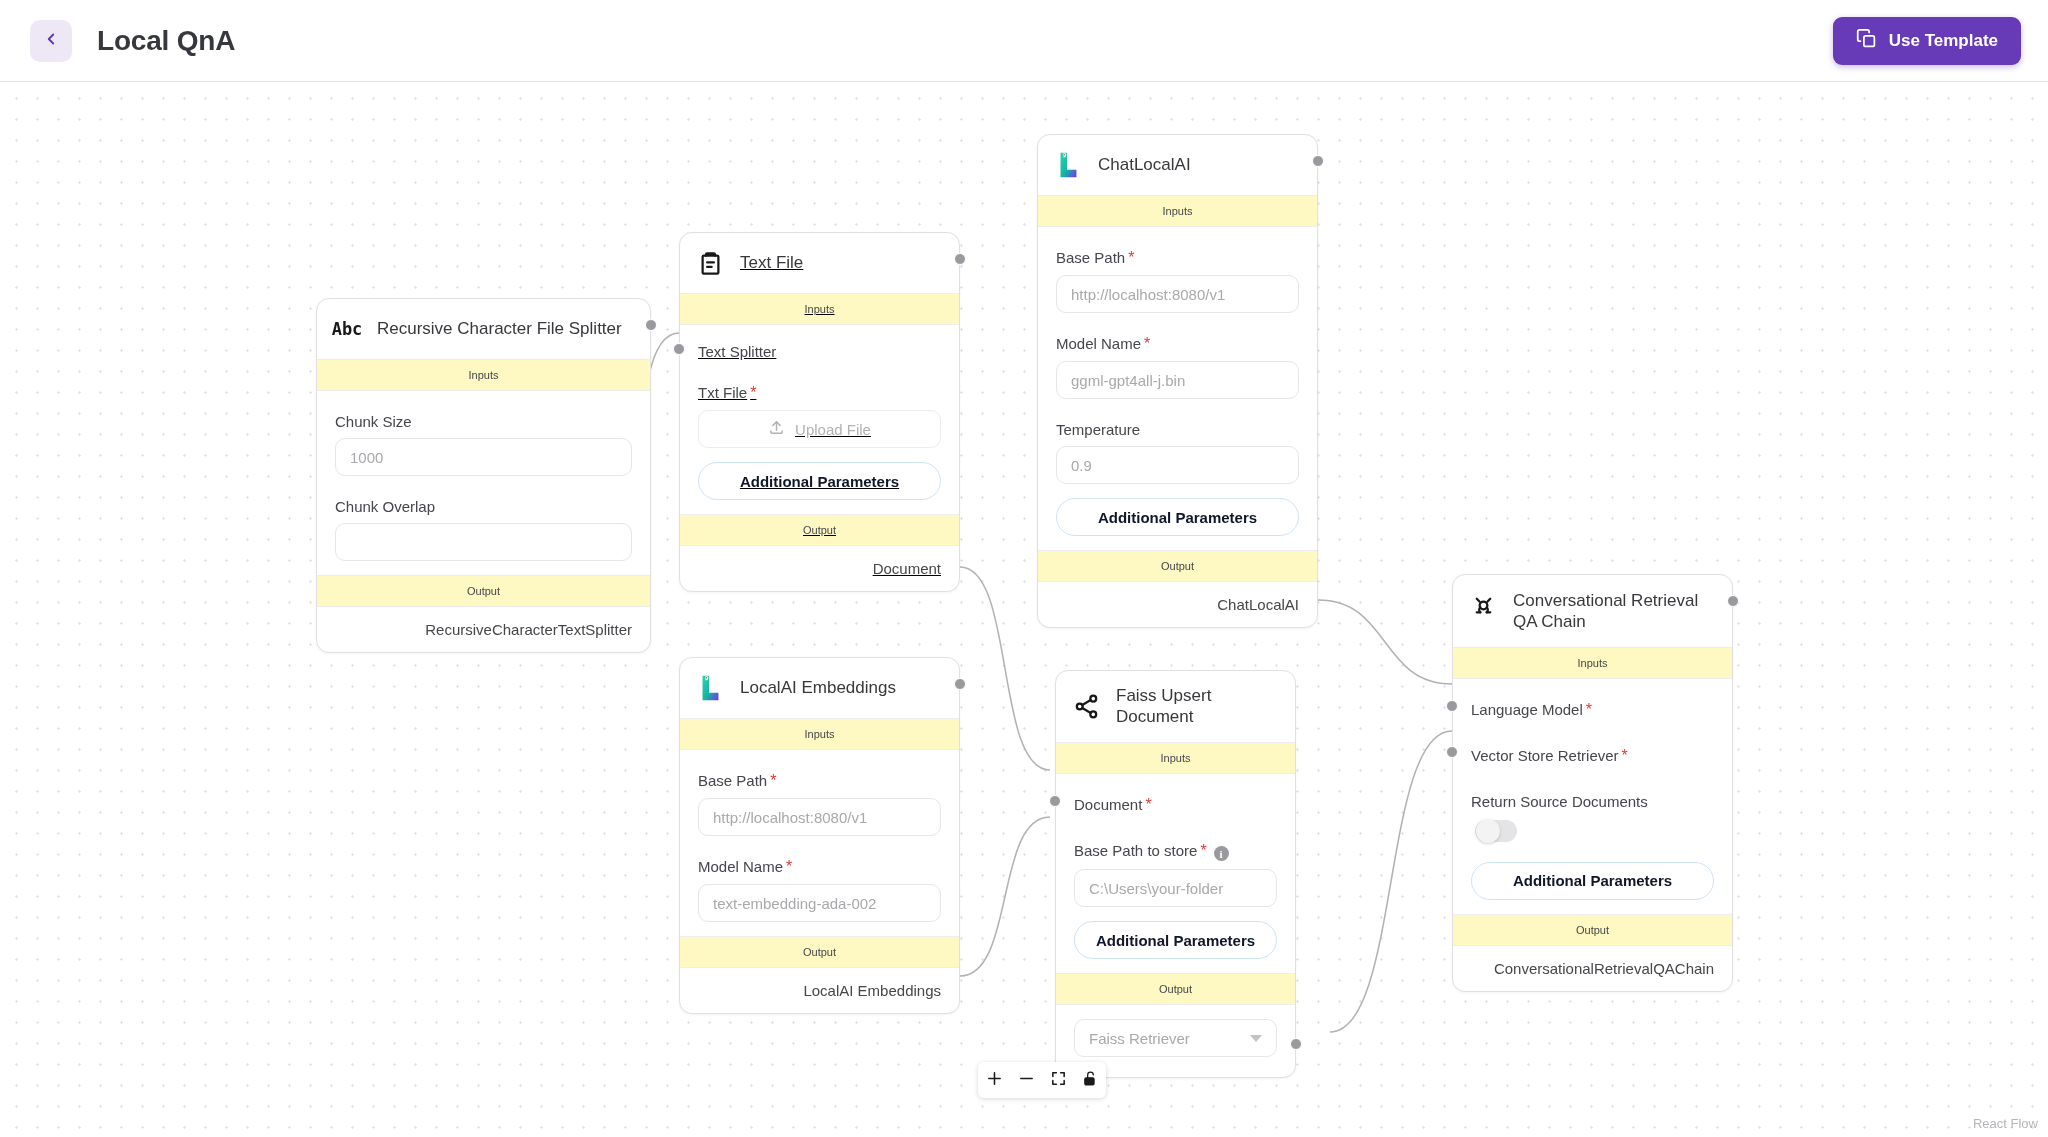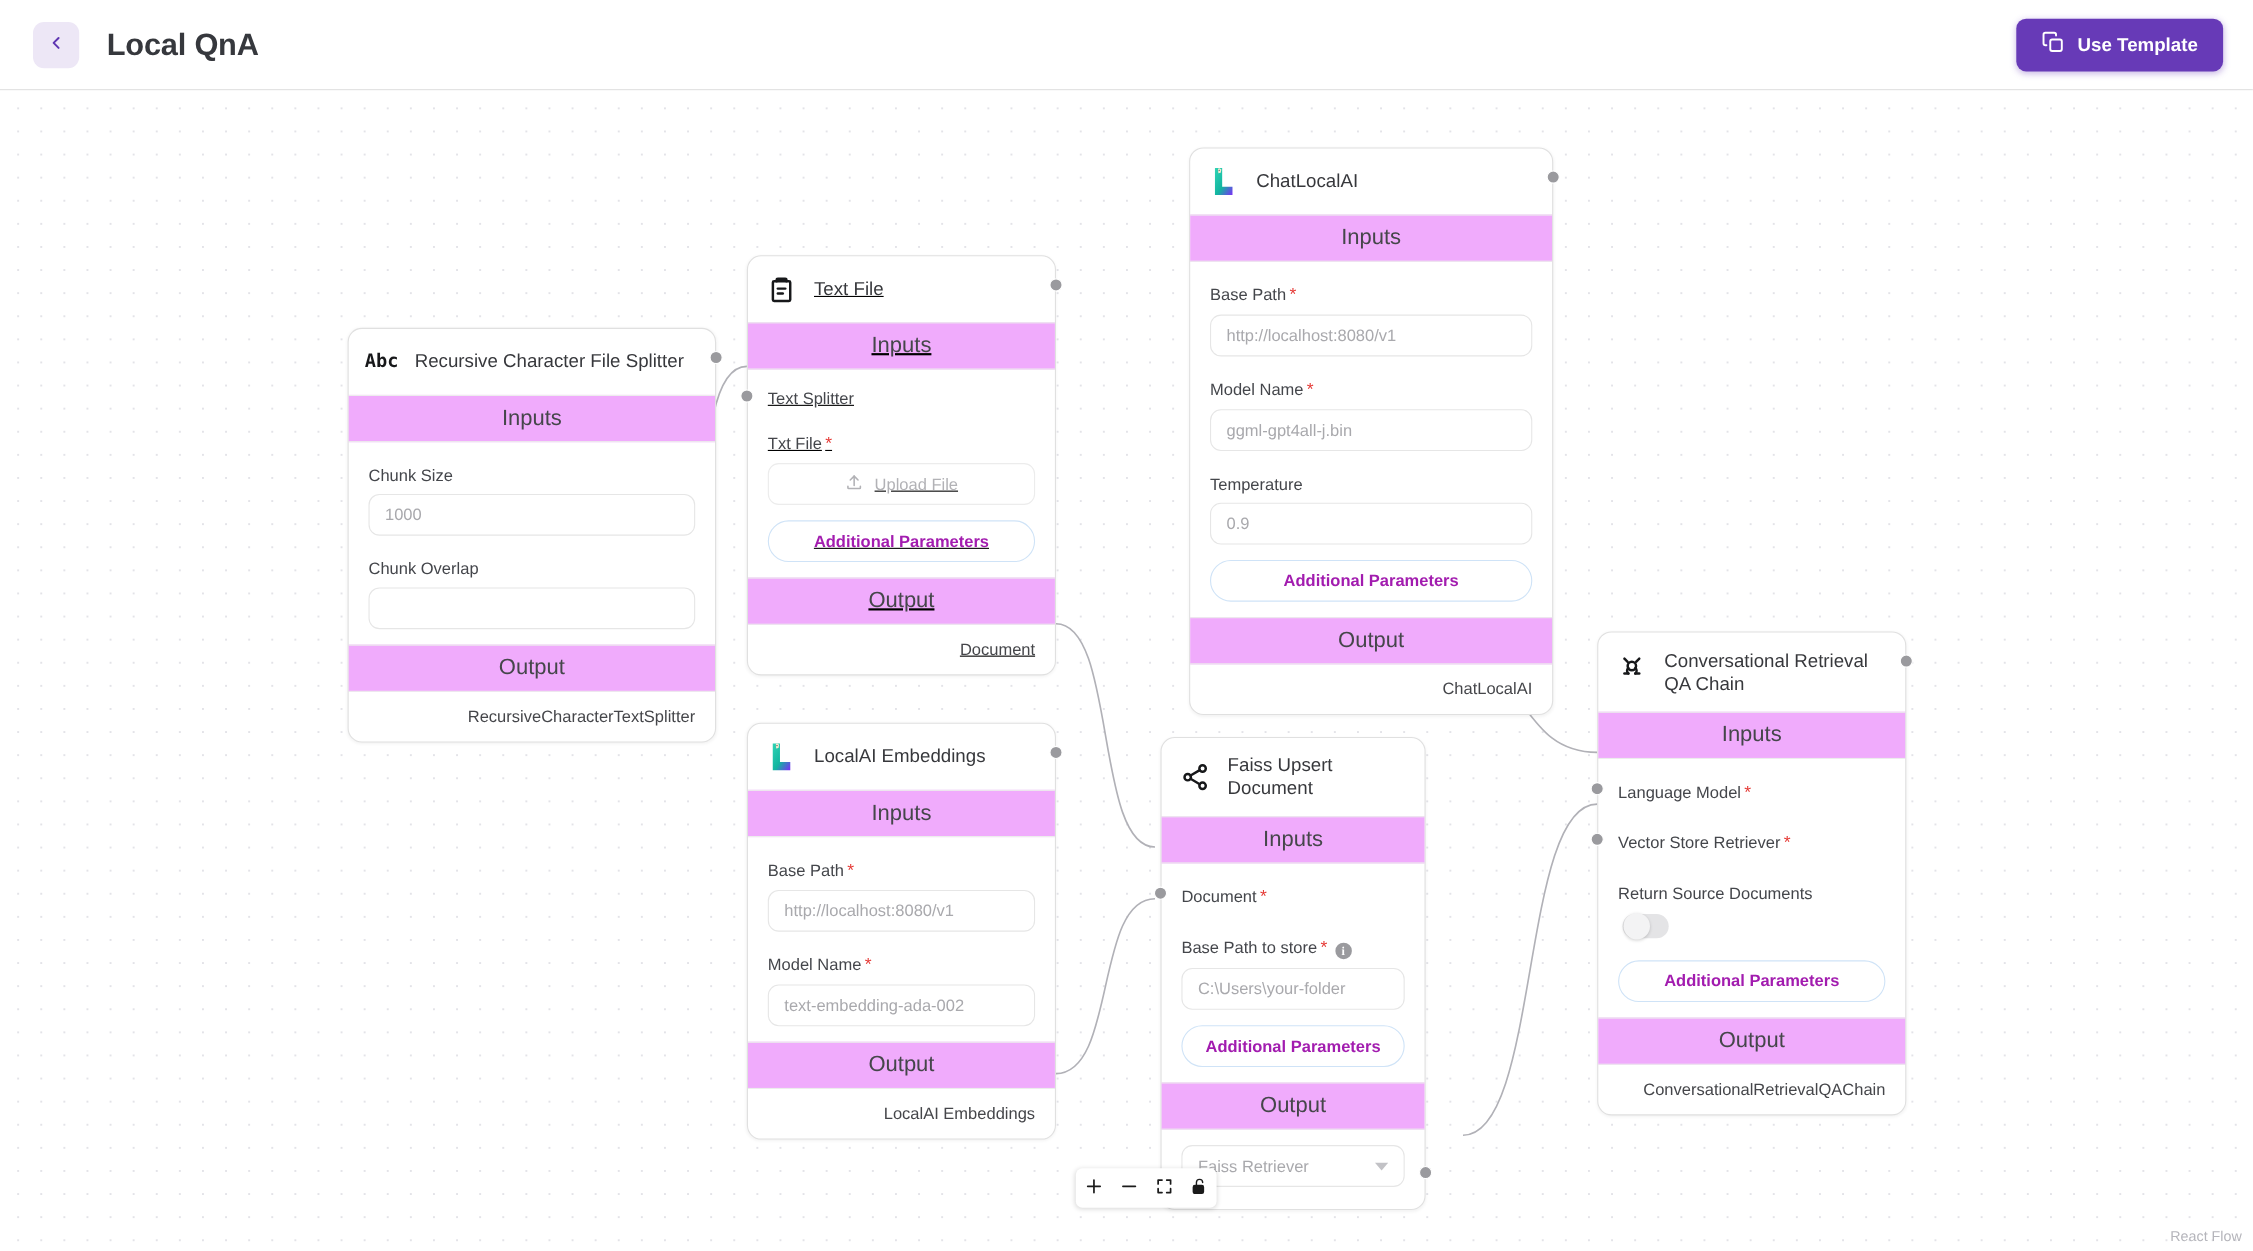--- a/index.html
+++ b/index.html
@@ -76,25 +76,25 @@
   .node-icon {
     width: 32px; height: 32px;
     flex: 0 0 32px;
     display: flex; align-items: center; justify-content: center;
   }
   .node-title {
     font-size: 17px; color: #37383c; font-weight: 400;
     line-height: 1.25;
   }
   .section-bar {
-    background: #f0abfc;
+    background: #fef9c3;
     border-top: 1px solid #ededed;
     border-bottom: 1px solid #ededed;
     text-align: center;
-    font-size: 20px; color: #45464a;
+    font-size: 11px; color: #45464a;
     padding: 9px 0;
   }
   .node-body { padding: 10px 18px 14px 18px; }
   .field-label {
     font-size: 15px; color: #44464b;
     margin: 12px 0 8px 0;
   }
   .req { color: #e53935; font-size: 16px; margin-left: 3px; }
   .input-box {
     width: 100%; height: 38px;
@@ -113,21 +113,21 @@
     display: flex; align-items: center; justify-content: center;
     gap: 10px;
     font-size: 15px; color: #b2b2b6;
   }
   .upload-box svg { width: 17px; height: 17px; }
   .addl-btn {
     width: 100%; height: 38px;
     border: 1px solid #cfe3f7;
     border-radius: 19px;
     background: #fff;
-    color: #a21caf;
+    color: #0f172a;
     font-size: 15px; font-weight: 700;
     font-family: "Liberation Sans", sans-serif;
     display: flex; align-items: center; justify-content: center;
     cursor: pointer;
     margin-top: 14px;
   }
   .out-row {
     padding: 14px 18px;
     text-align: right;
     font-size: 15px; color: #45464a;
@@ -295,21 +295,21 @@
       </div>
       <button class="addl-btn">Additional Parameters</button>
     </div>
     <div class="section-bar">Output</div>
     <div class="out-row">
       <span>Document</span>
       <span class="handle right" style="top:20px;"></span>
     </div>
   </div>
 
-  <div class="node" id="n-chat" style="left:1037px; top:52px; width:331px;margin-left:44px;">
+  <div class="node" id="n-chat" style="left:1037px; top:52px; width:281px;">
     <div class="node-head">
       <div class="node-icon">
         <svg viewBox="0 0 32 32" width="30" height="30">
           <defs>
             <linearGradient id="lg1" x1="0" y1="0" x2="1" y2="1">
               <stop offset="0%" stop-color="#2fd3b4"></stop>
                 <stop offset="55%" stop-color="#12b5a0"></stop>
               <stop offset="100%" stop-color="#7b2ff7"></stop>
             </linearGradient>
           </defs>

